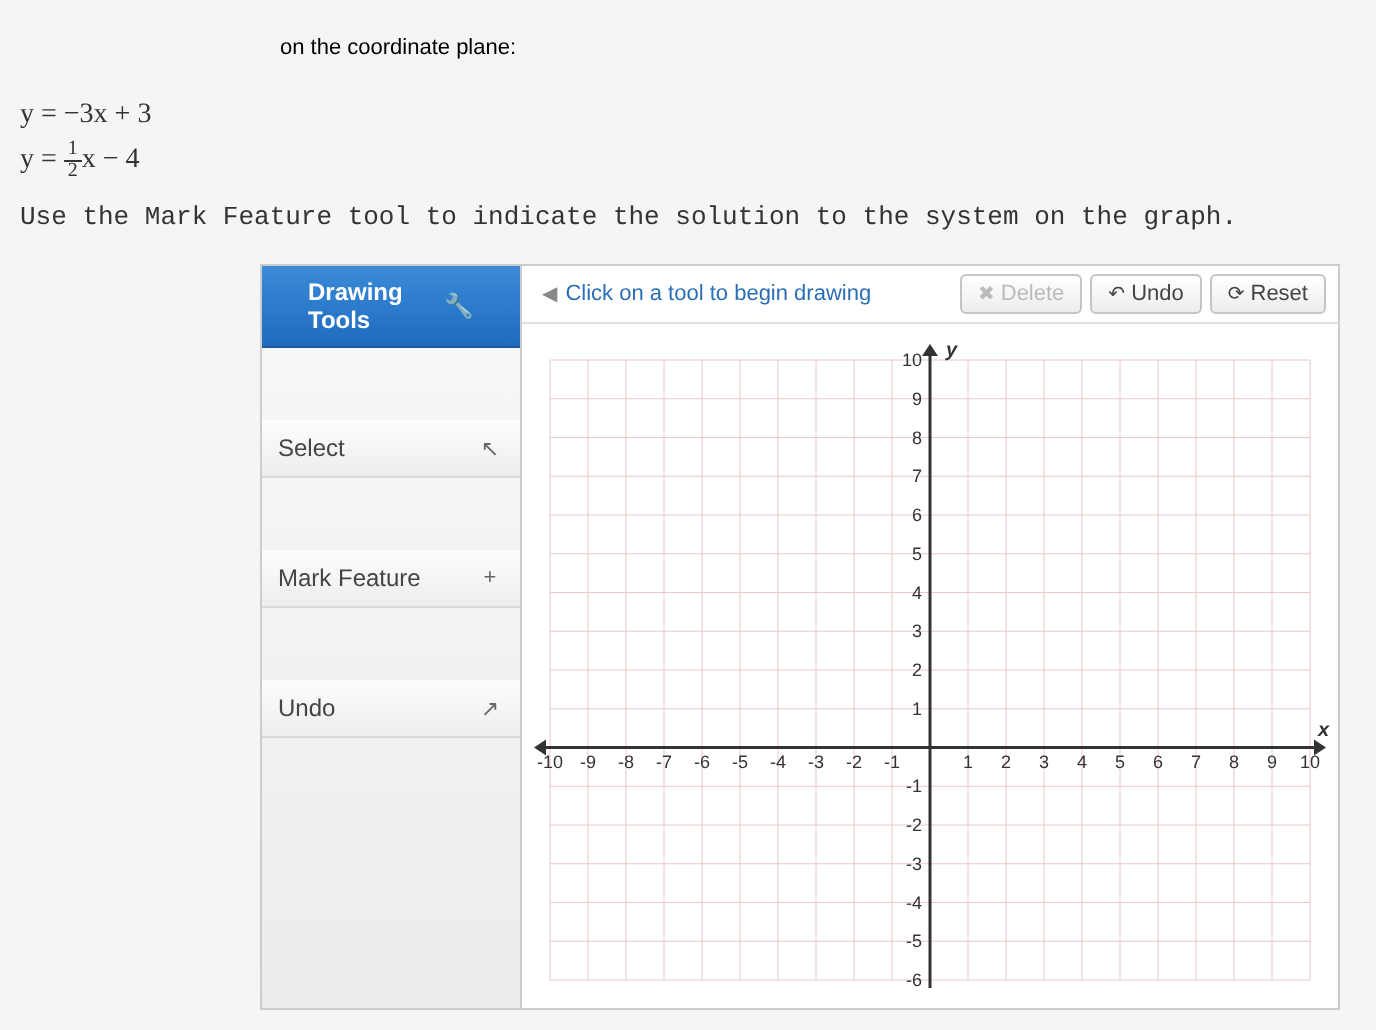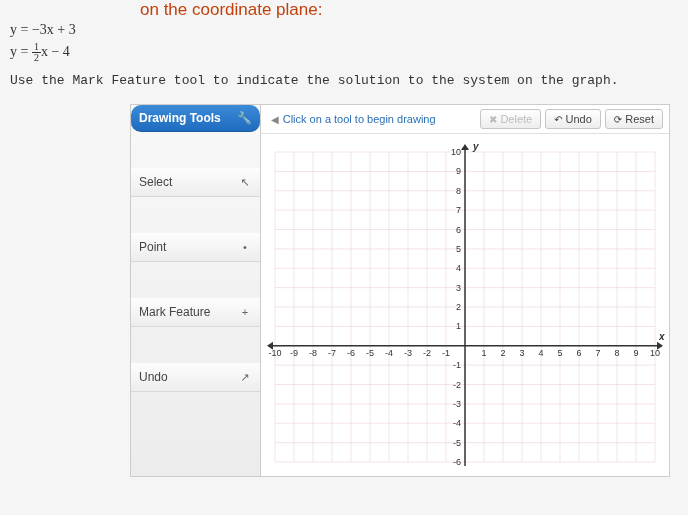--- a/index.html
+++ b/index.html
@@ -9,23 +9,23 @@
       width: 688px;
       height: 515px;
       overflow: hidden;
       font-size: 13px;
       color: #333;
     }
     .page {
       padding: 0 10px;
     }
     .prompt-text {
-      padding: 0 0;
-      color: #c2410c;
-      font-size: 17px;
+      padding: 18px 0;
+      color: #000000;
+      font-size: 11px;
     }
     .equation {
       font-family: Georgia, serif;
       font-size: 14px;
       padding: 2px 0;
     }
     .frac {
       display: inline-block;
       vertical-align: middle;
       text-align: center;
@@ -52,28 +52,27 @@
       flex: 1;
     }
     .sidebar {
       width: 130px;
       background: linear-gradient(#f8f8f8, #ececec);
       border-right: 1px solid #ccc;
     }
     .sidebar-header {
       background: linear-gradient(#3b8bd8, #1f6bc0);
       color: #fff;
-      padding: 6px 8px;
+      padding: 6px 23px;
       font-size: 12px;
       font-weight: bold;
       display: flex;
       align-items: center;
       justify-content: space-between;
       border-bottom: 1px solid #1a5a9e;
-      border-radius: 10px;
     }
     .sidebar-header .wrench {
       font-size: 12px;
       color: #fff;
     }
     .tool-item {
       padding: 7px 8px;
       border-bottom: 1px solid #d8d8d8;
       background: linear-gradient(#fdfdfd, #ededed);
       font-size: 12px;
@@ -163,24 +162,20 @@
   <div class="tool-container">
     <div class="tool-body">
       <div class="sidebar">
         <div class="sidebar-header">
           <span>Drawing Tools</span>
           <span class="wrench">🔧</span>
         </div>
         <div class="tool-item">
           <span>Select</span>
           <span class="tool-icon">↖</span>
-        </div>
-        <div class="tool-item">
-          <span>Point</span>
-          <span class="tool-icon">•</span>
         </div>
         <div class="tool-item">
           <span>Mark Feature</span>
           <span class="tool-icon">+</span>
         </div>
         <div class="tool-item">
           <span>Undo</span>
           <span class="tool-icon">↗</span>
         </div>
       </div>

